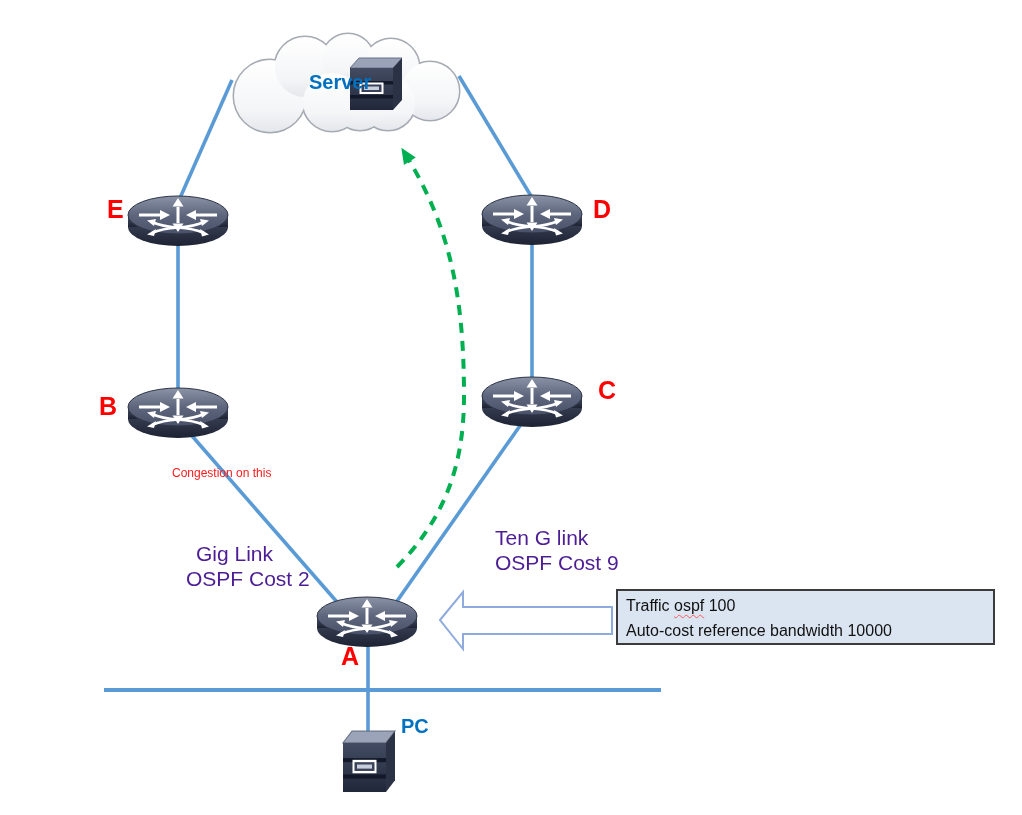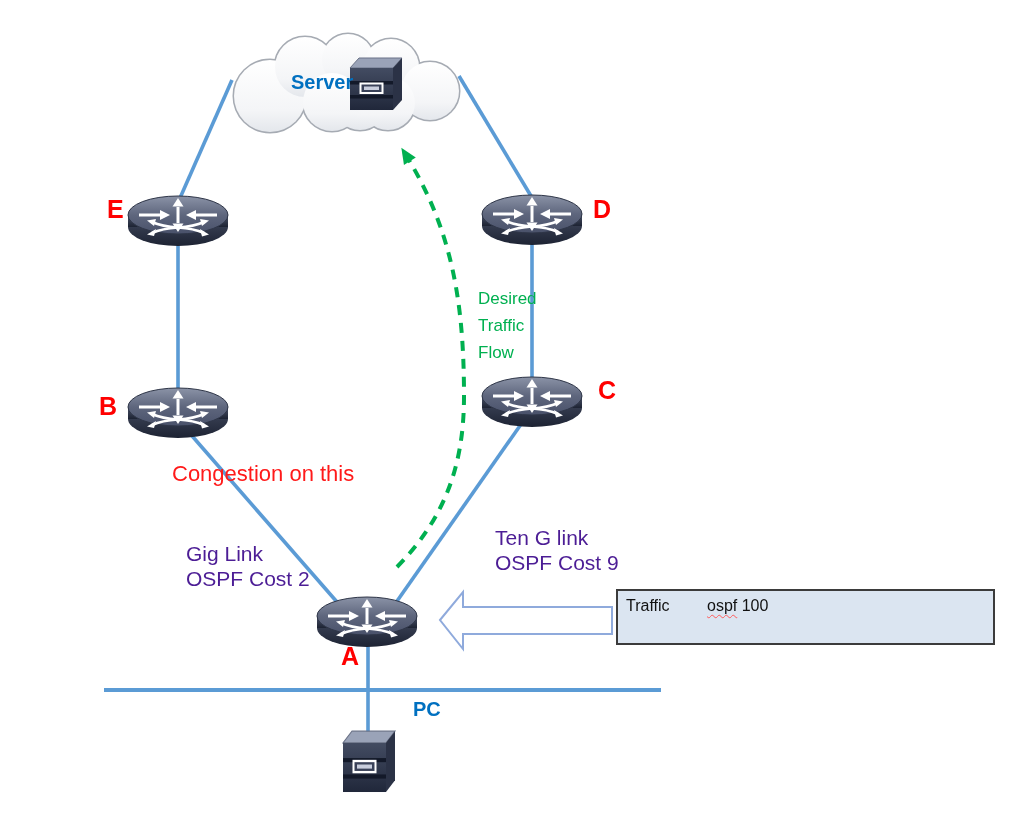--- a/index.html
+++ b/index.html
@@ -5,34 +5,33 @@
   html,body{margin:0;padding:0;background:#fff;}
   #canvas{
     position:relative;width:1022px;height:815px;background:#ffffff;
     font-family:"Liberation Sans",sans-serif;overflow:hidden;
   }
   #drawing{position:absolute;left:0;top:0;}
   .lbl{position:absolute;white-space:nowrap;}
   .router-letter{color:#ff0000;font-weight:bold;font-size:25px;line-height:25px;}
   .device-name{color:#0070c0;font-weight:bold;font-size:20px;line-height:22px;}
   .green-note{color:#4c1d95;font-size:21px;line-height:26px;font-weight:500;}
-  .red-note{color:#ff1a1a;font-size:22px;line-height:29px;}
+  .red-note{color:#ff1a1a;font-size:12px;line-height:29px;}
   .flow-note{color:#00b050;font-size:17px;line-height:27px;font-weight:500;white-space:normal;width:84px;}
   .callout{
     position:absolute;left:616px;top:589px;width:379px;height:56px;
     background:#dbe5f1;border:2px solid #3b3b3b;box-sizing:border-box;
     font-size:16px;line-height:25px;color:#111;padding:2px 8px;
   }
   .squiggle{
     text-decoration:underline;
     text-decoration-style:wavy;
     text-decoration-color:#ff5a5a;
     text-decoration-thickness:1px;
     text-underline-offset:3px;
-    margin-left:33px;
   }
 </style>
 </head>
 <body>
 
 <div id="canvas">
 
   <svg id="drawing" width="1022" height="815" viewBox="0 0 1022 815">
     <defs>
       <linearGradient id="routerTop" x1="0" y1="0" x2="0" y2="1">
@@ -137,41 +136,41 @@
 
     <path d="M 397,567 C 447,516 464,462 464,396 C 464,302 452,228 404,152" fill="none" stroke="#00b050" stroke-width="4" stroke-dasharray="10 8" marker-end="url(#greenArrow)"></path>
 
     <polygon points="440,620 463,592 463,607 612,607 612,634 463,634 463,649" fill="#ffffff" stroke="#8faadc" stroke-width="2"></polygon>
 
     <g transform="translate(342,730) scale(1.0,1.17)">
       <use href="#boxIcon"></use>
     </g>
   </svg>
 
-  <div class="lbl device-name" style="left:291px;top:71px;">Server</div>
+  <div class="lbl device-name" style="left:309px;top:71px;">Server</div>
 
   <div class="lbl router-letter" style="left:107px;top:197px;">E</div>
   <div class="lbl router-letter" style="left:593px;top:197px;">D</div>
   <div class="lbl router-letter" style="left:99px;top:394px;">B</div>
   <div class="lbl router-letter" style="left:598px;top:378px;">C</div>
   <div class="lbl router-letter" style="left:341px;top:644px;">A</div>
 
-  <div class="lbl flow-note" style="left:478px;top:285px;">Desired Traffic Flow</div>
 
   <div class="lbl red-note" style="left:172px;top:459px;">Congestion on this</div>
 
-  <div class="lbl green-note" style="left:186px;top:541px;text-align:center;">Gig Link</div>
+  <div class="lbl green-note" style="left:196px;top:541px;text-align:center;">Gig Link</div>
   <div class="lbl green-note" style="left:186px;top:566px;">OSPF Cost 2</div>
 
   <div class="lbl green-note" style="left:495px;top:525px;">Ten G link</div>
   <div class="lbl green-note" style="left:495px;top:550px;">OSPF Cost 9</div>
 
-  <div class="lbl device-name" style="left:401px;top:698px;margin-left:12px;">PC</div>
+  <div class="lbl device-name" style="left:401px;top:715px;">PC</div>
 
   <div class="callout">
     <div>
       <span>Traffic</span>
       <span class="squiggle">ospf</span>
       <span>100</span>
     </div>
+    <div>Auto-cost reference bandwidth 10000</div>
   </div>
 
 </div>
 
 </body></html>

